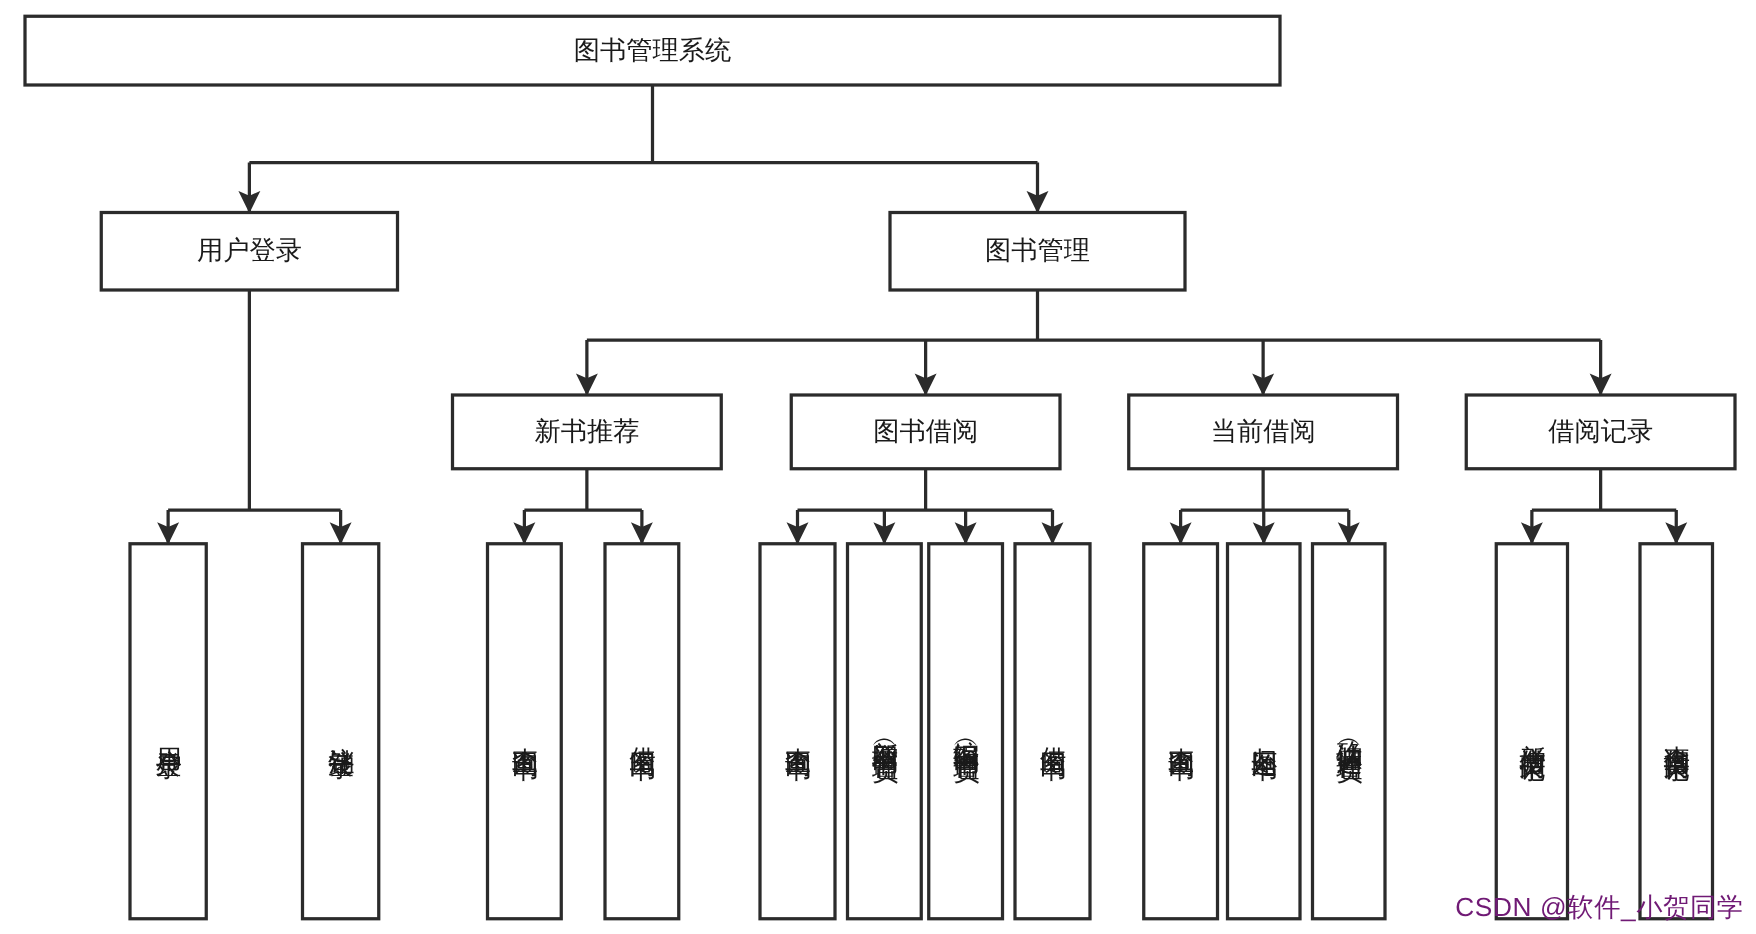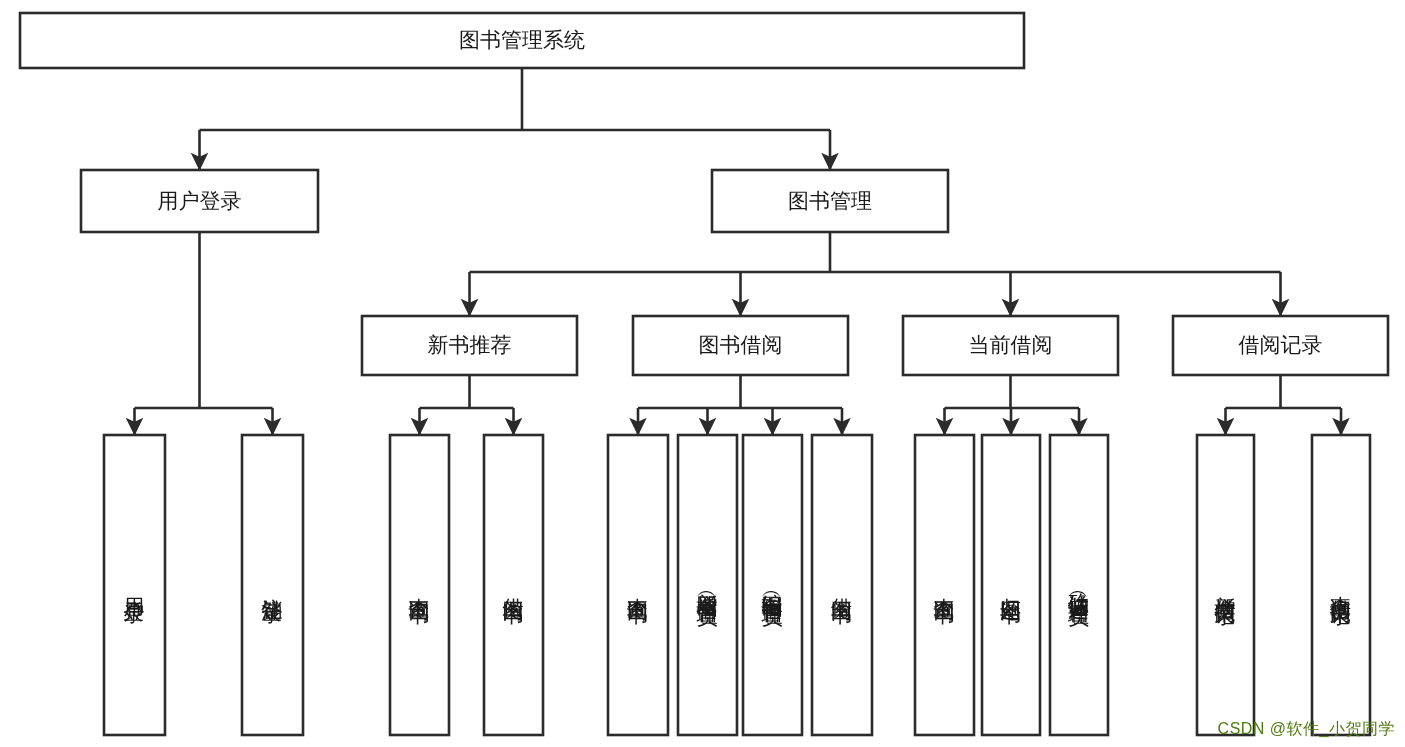--- a/index.html
+++ b/index.html
@@ -28,22 +28,22 @@
     color:#1a1a1a;
     font-family:"Liberation Sans","DejaVu Sans",sans-serif;
     line-height:1;
     white-space:nowrap;
     pointer-events:none;
   }
   .watermark{
     position:absolute;
     right:10px;
     bottom:6px;
-    font-size:16px;
-    color:#4d7c0f;
+    font-size:21px;
+    color:#701a75;
     font-family:"Liberation Sans","DejaVu Sans",sans-serif;
     letter-spacing:0.5px;
     white-space:nowrap;
   }
 </style>
 </head>
 <body>
 
 <div id="stage">
   <svg id="diagram" viewBox="0 0 1405 747" xmlns="http://www.w3.org/2000/svg">

